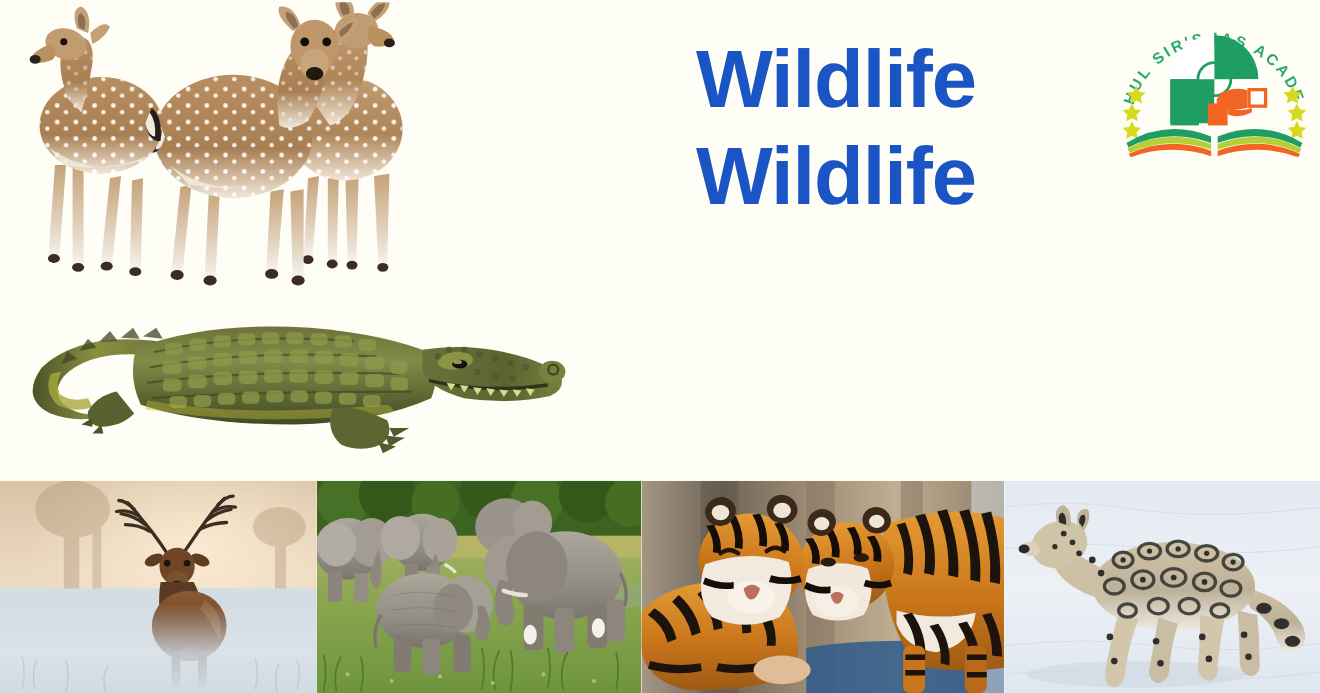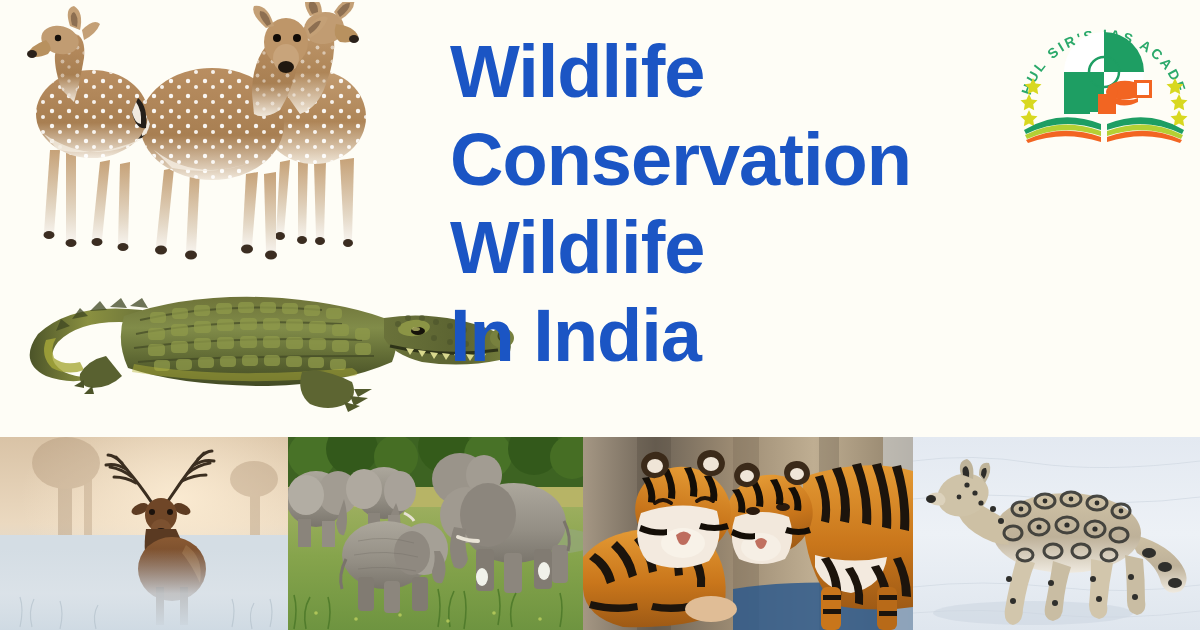--- a/index.html
+++ b/index.html
@@ -10,21 +10,21 @@
     position:relative;
   }
   #poster { position:relative; width:1200px; height:630px; background:#FEFDF6; overflow:hidden; }
 
   
   .top-area { position:absolute; left:0; top:0; width:1200px; height:437px; background:#FEFDF6; }
 
   
   .title-block {
     position:absolute; left:450px; top:28px; width:620px; height:380px;
-    display:flex; flex-direction:column; align-items:flex-start; justify-content:flex-start;
+    display:flex; flex-direction:column; align-items:center; justify-content:flex-start;
     text-align:center;
   }
   .title-line {
     color:#1B55C4;
     font-weight:bold;
     font-size:74px;
     line-height:88px;
     letter-spacing:-1px;
     white-space:nowrap;
   }
@@ -312,23 +312,21 @@
           <circle cx="456" cy="58" r="3"></circle>
             <circle cx="412" cy="62" r="3"></circle>
           <circle cx="428" cy="66" r="3"></circle>
             <circle cx="444" cy="68" r="3"></circle>
         </g>
       </svg>
     </div>
 
     <div class="title-block">
       <div class="title-line">Wildlife</div>
-      <div class="title-line">Conservation</div>
       <div class="title-line">Wildlife</div>
-      <div class="title-line">In India</div>
     </div>
 
     <div class="logo">
       <svg viewBox="0 0 176 142" xmlns="http://www.w3.org/2000/svg">
         <defs>
           <path id="arcpath" d="M 14 96 A 76 76 0 0 1 162 96"></path>
         </defs>
 
         <text font-family="Liberation Sans, sans-serif" font-size="14" font-weight="bold" fill="#2BA96B" letter-spacing="2.6">
           <textPath href="#arcpath" startOffset="50%" text-anchor="middle">RAHUL SIR'S IAS ACADEMY</textPath>

